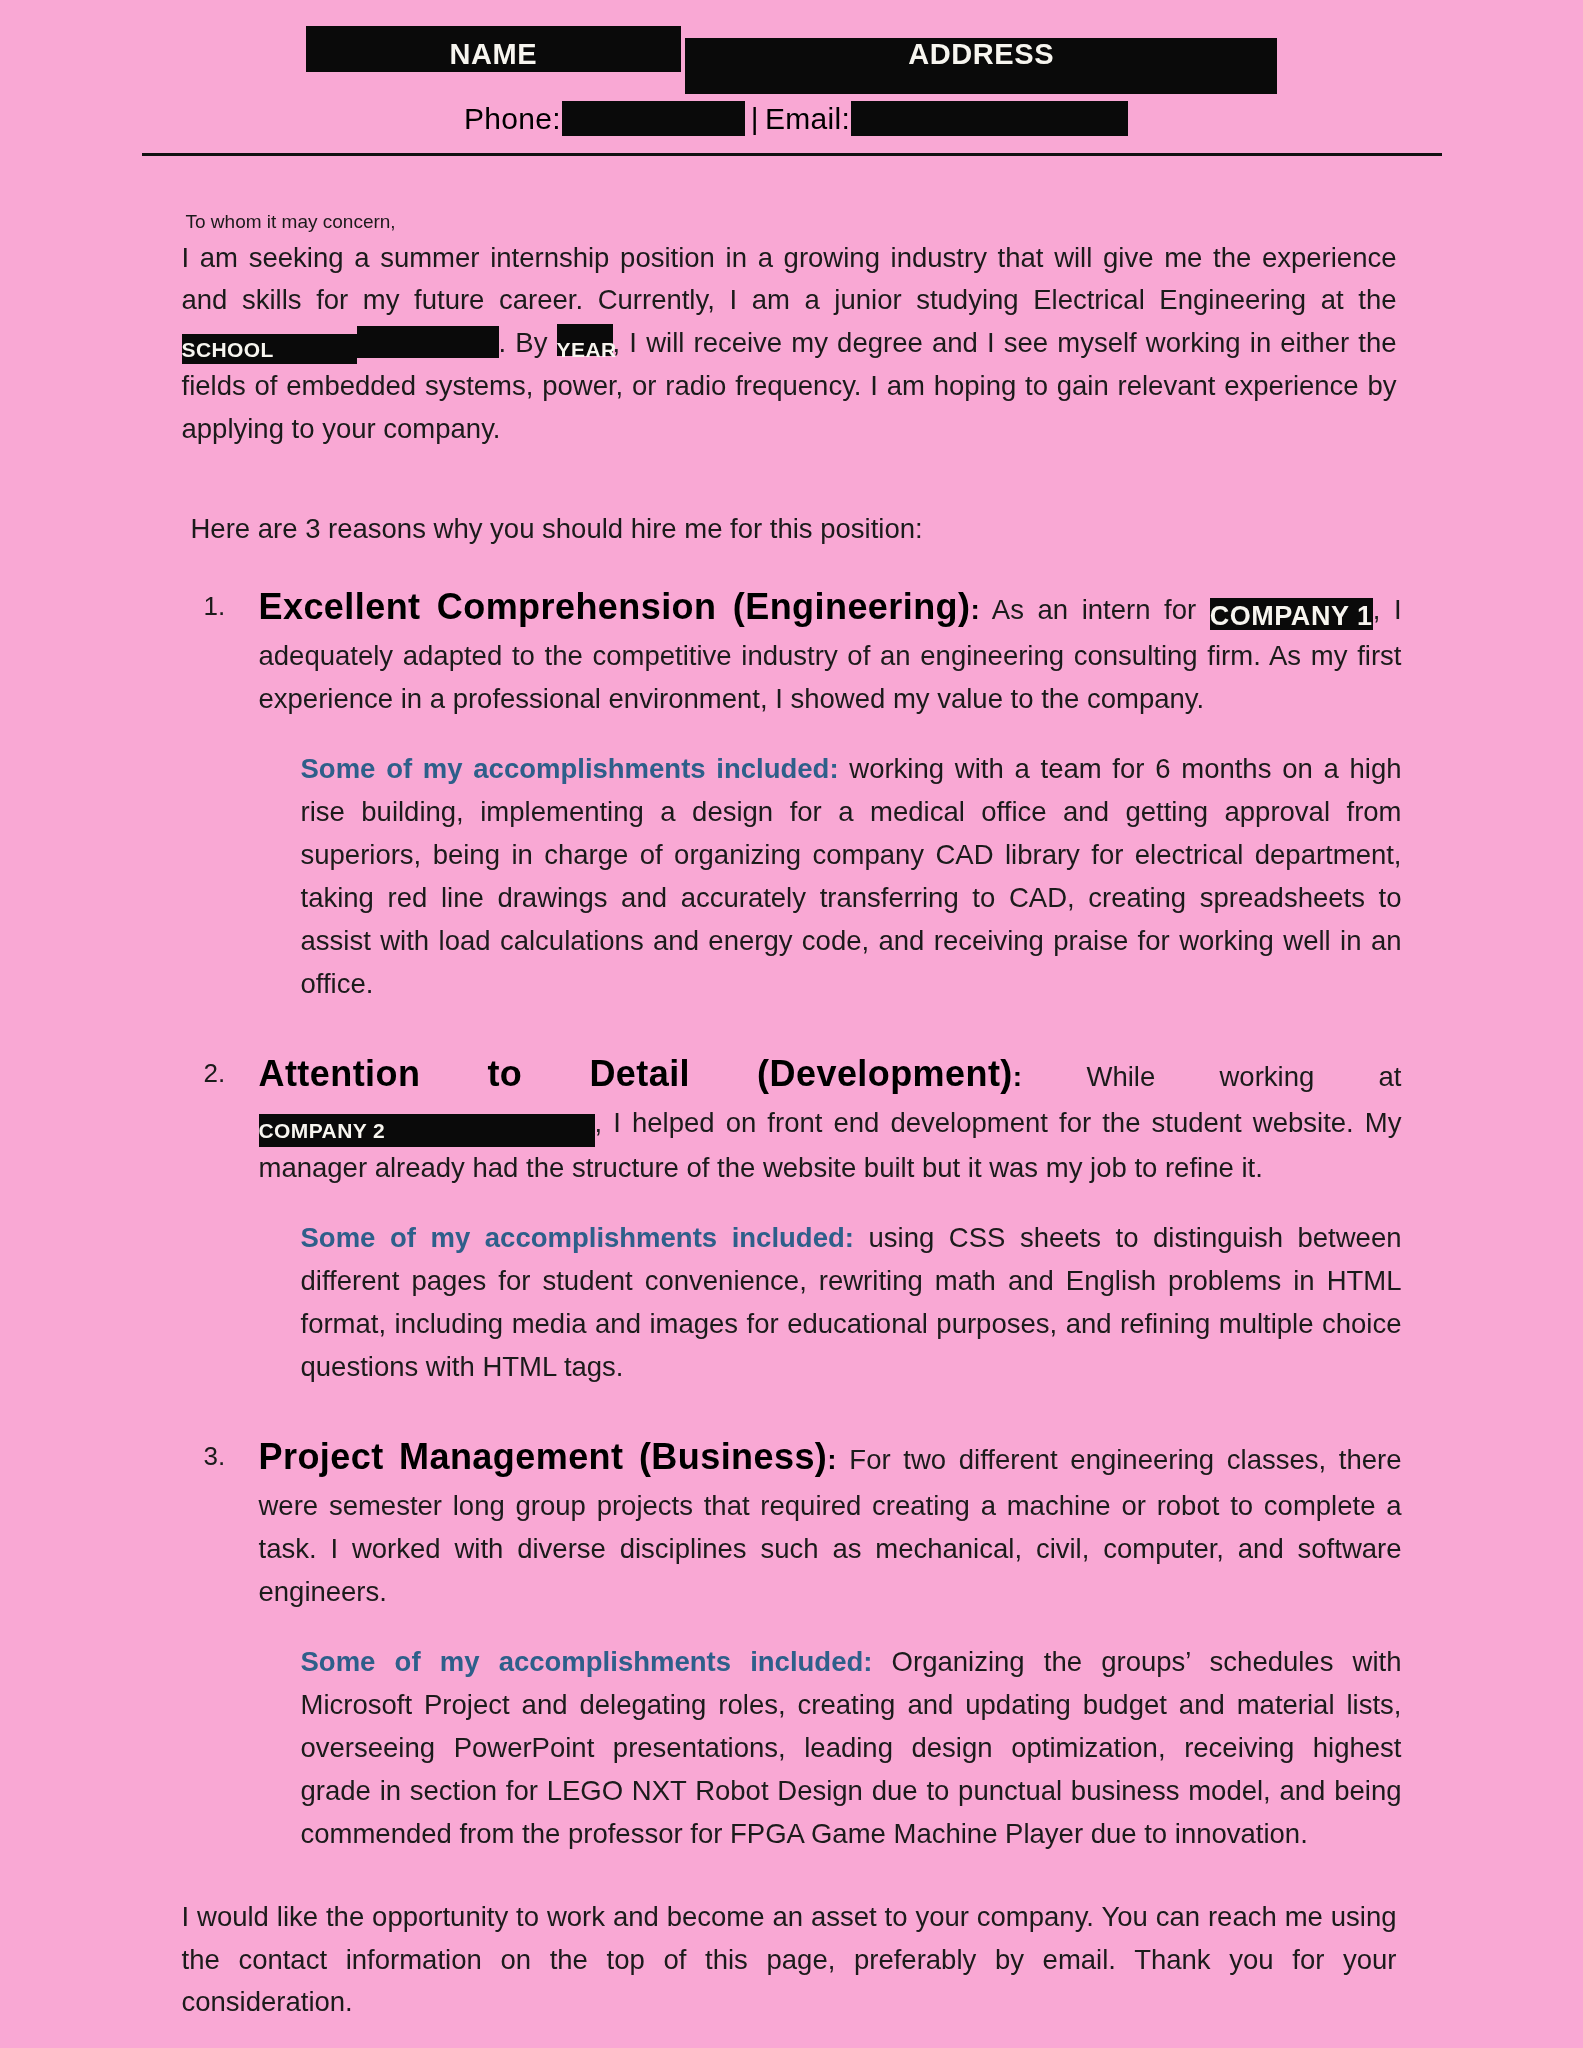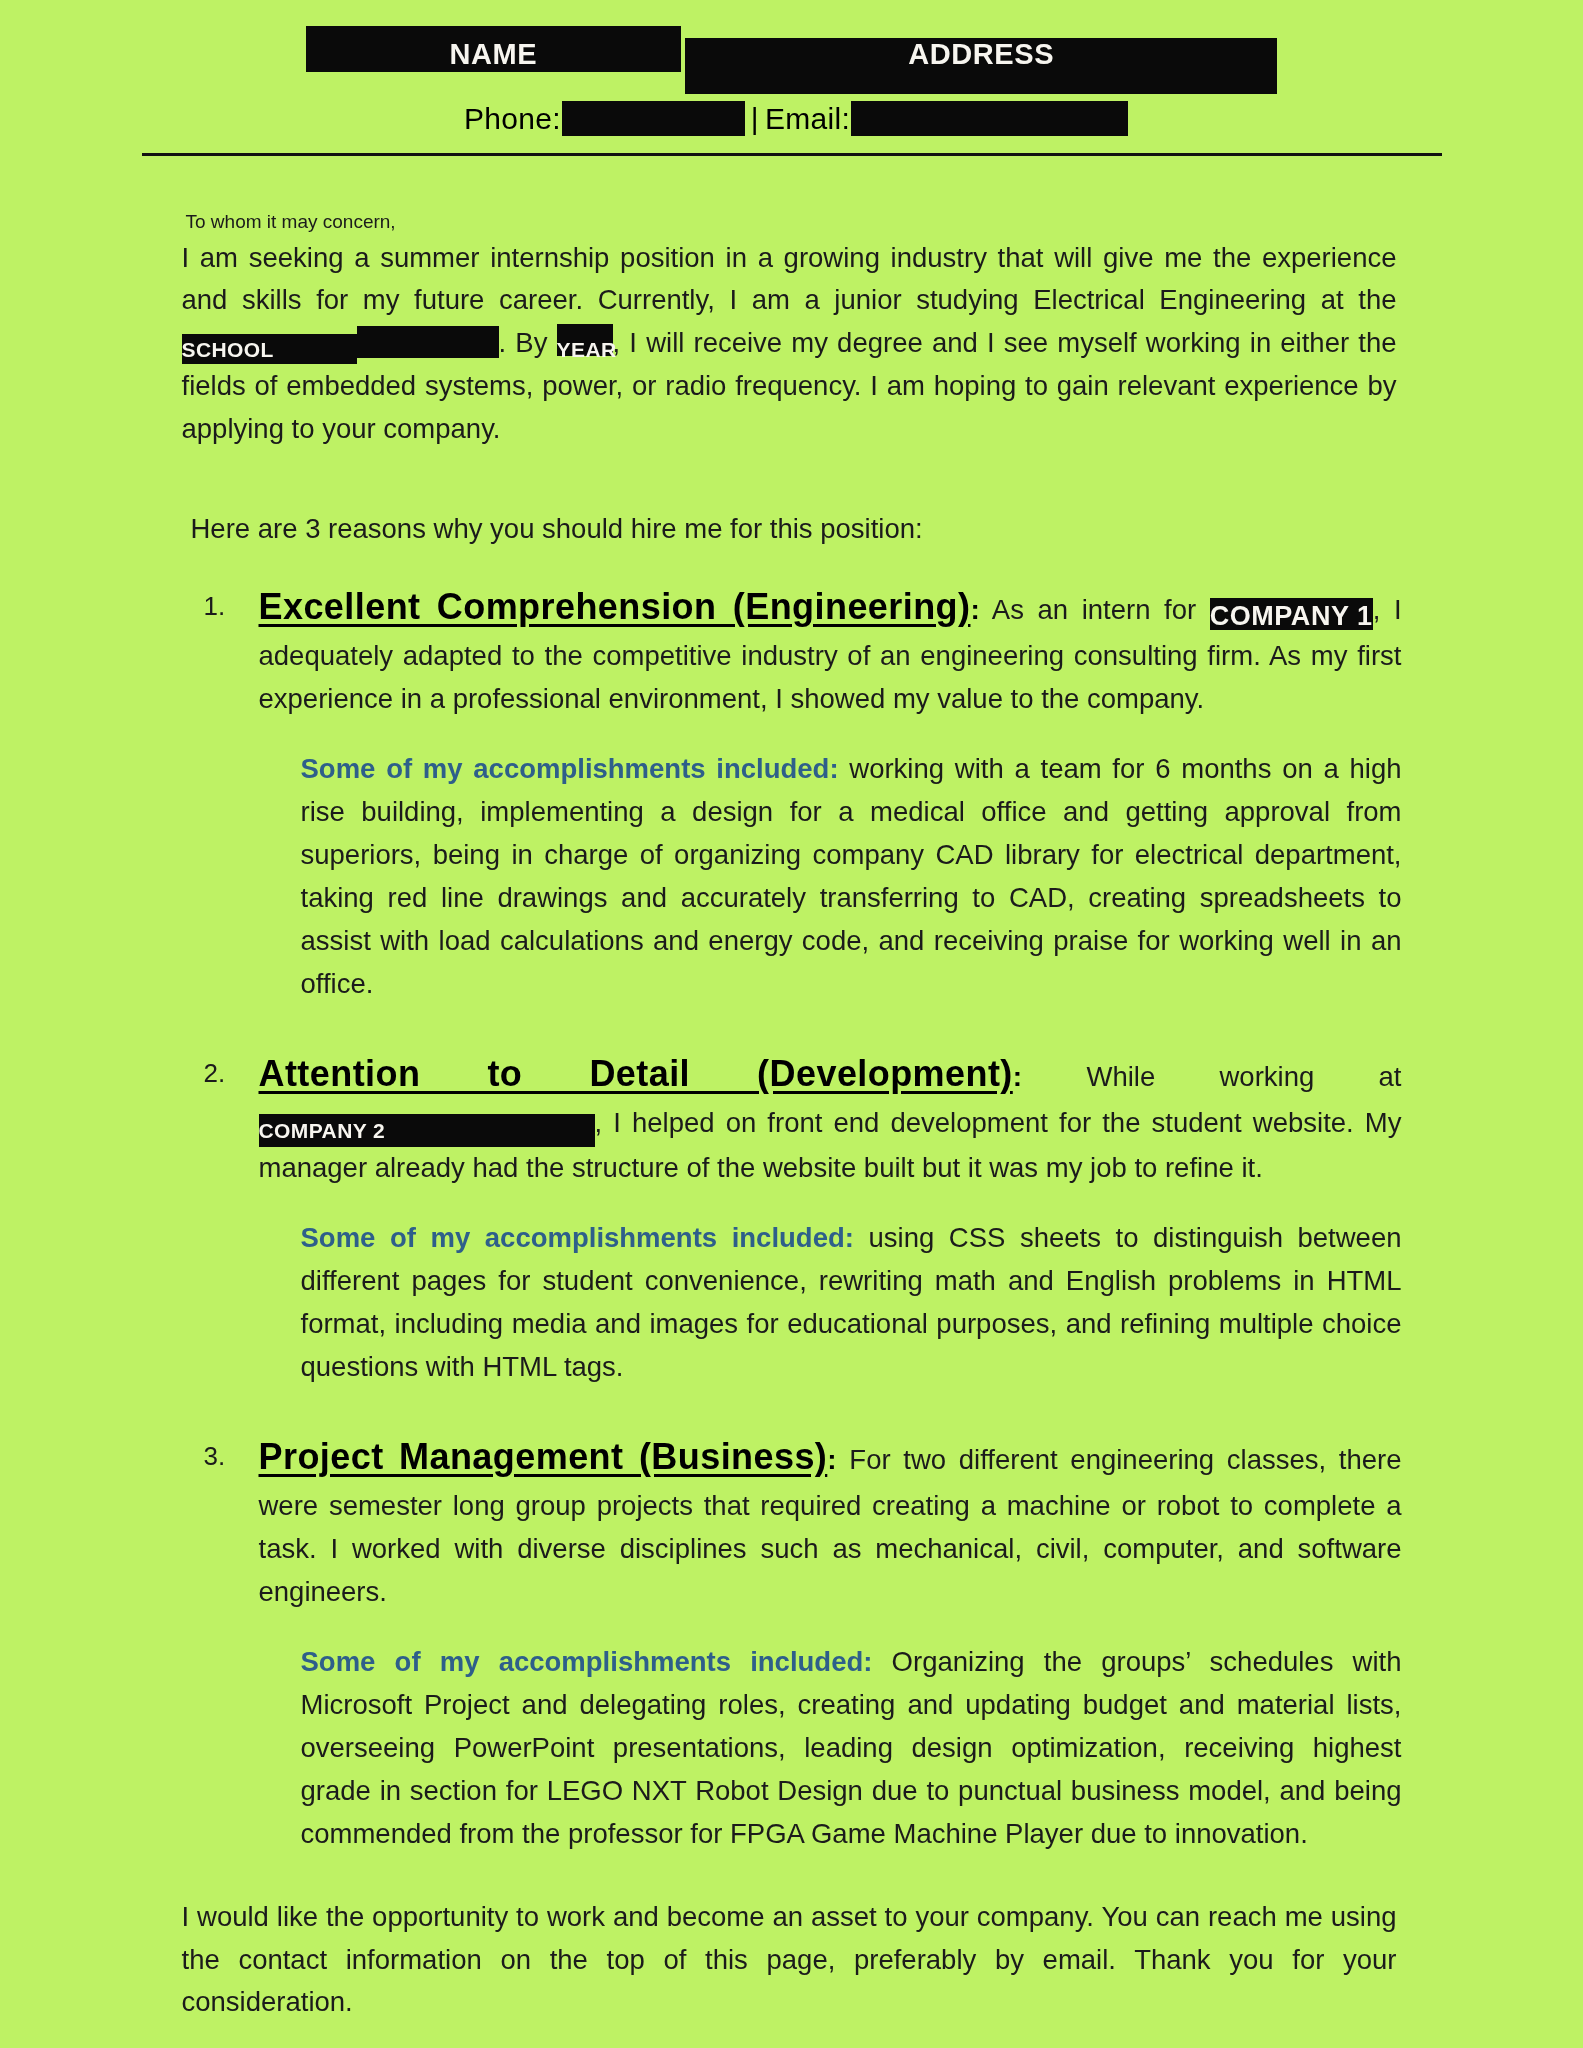--- a/index.html
+++ b/index.html
@@ -12,21 +12,21 @@
     height: 2048px;
     font-family: "Liberation Sans", sans-serif;
     color: #000000;
     overflow: hidden;
   }
 
   .page {
     position: relative;
     width: 1583px;
     height: 2048px;
-    background: #bef264;
+    background: #f9a8d4;
     box-sizing: border-box;
   }
 
   
   .letterhead {
     position: relative;
     width: 100%;
     padding-top: 26px;
     text-align: center;
   }
@@ -140,21 +140,20 @@
   ol.reasons > li .num {
     position: absolute;
     left: 22px;
     top: 12px;
     font-size: 26px;
     color: #1b1b1b;
   }
   .reason-head {
     font-size: 36px;
     font-weight: bold;
-    text-decoration: underline;
     text-underline-offset: 5px;
     letter-spacing: .012em;
     color: #000;
   }
   .reason-colon {
     font-size: 28px;
     font-weight: bold;
     color: #000;
   }
   .reason-body {

